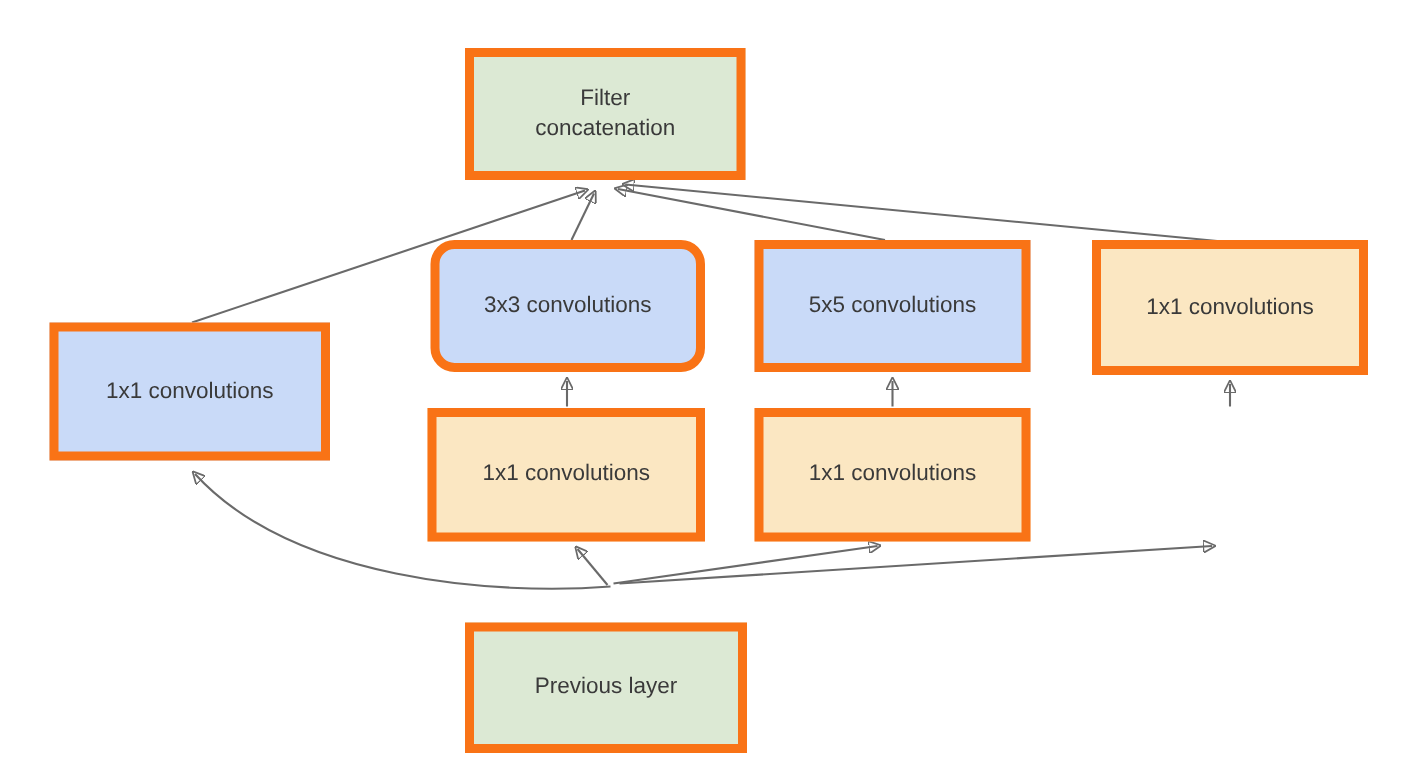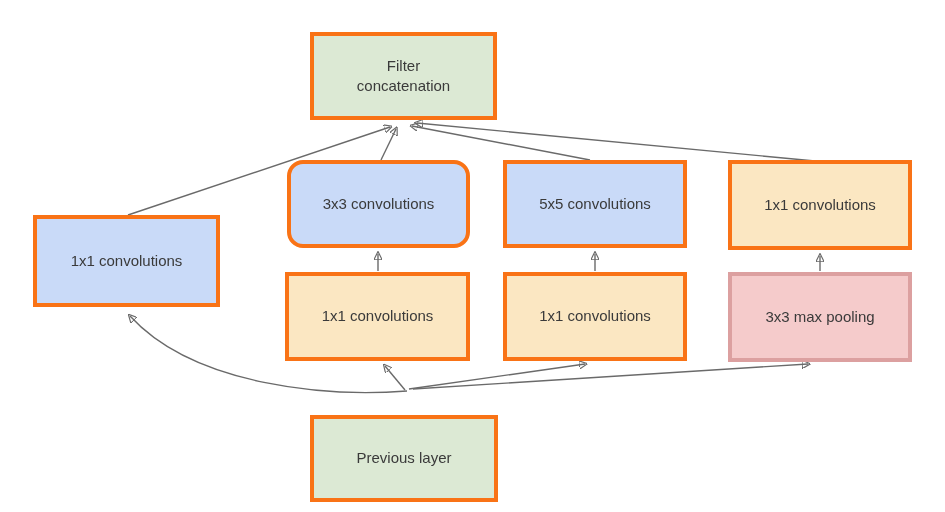--- a/index.html
+++ b/index.html
@@ -22,21 +22,21 @@
     pointer-events: none;
   }
   svg.edges path, svg.edges line {
     stroke: #6a6a6a;
     stroke-width: 1.4;
     fill: none;
   }
   .node {
     position: absolute;
     box-sizing: border-box;
-    border: 4px solid #f97316;
+    border: 6px solid #f97316;
     display: flex;
     align-items: center;
     justify-content: center;
     text-align: center;
     font-size: 15px;
     color: #3a3a3a;
     white-space: pre-line;
     line-height: 1.35;
   }
   .fill-green  { background: #dce9d4; }
@@ -104,21 +104,18 @@
   </div>
 
   <div class="node fill-yellow n-1x1-mid-a">
     <span>1x1 convolutions</span>
   </div>
 
   <div class="node fill-yellow n-1x1-mid-b">
     <span>1x1 convolutions</span>
   </div>
 
-  <div class="node fill-red n-maxpool">
-    <span>3x3 max pooling</span>
-  </div>
 
   <div class="node fill-green n-previous">
     <span>Previous layer</span>
   </div>
 
 </div>
 
 </body></html>

